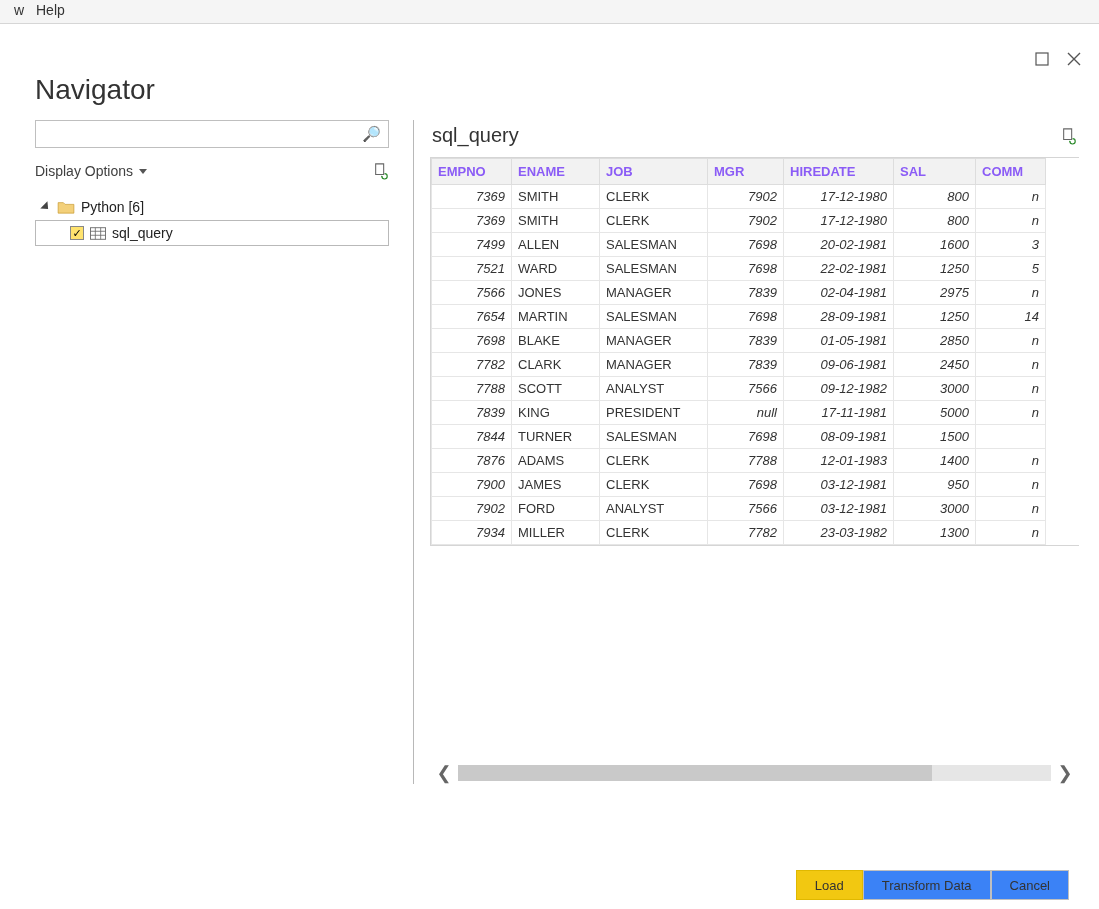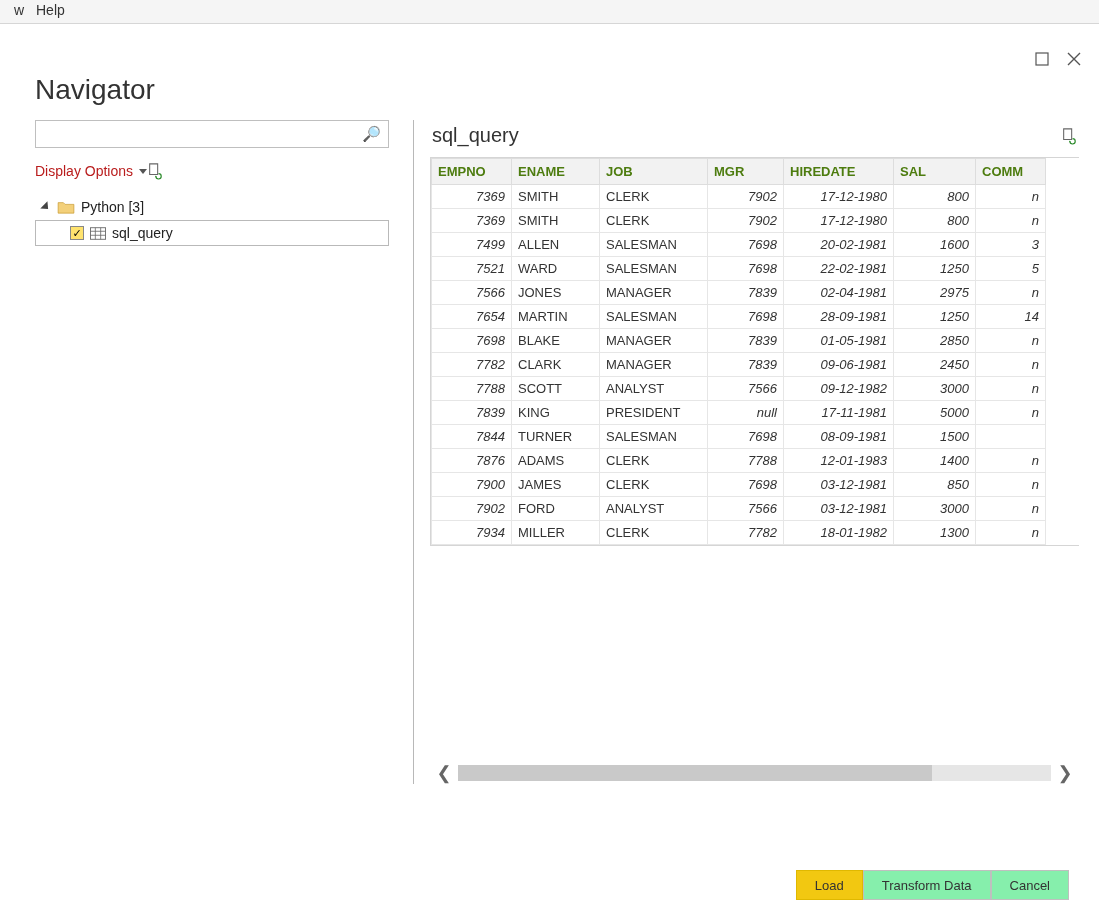--- a/index.html
+++ b/index.html
@@ -80,23 +80,23 @@
   }
   .search-icon {
     color: #166caa;
     font-size: 15px;
     transform: scaleX(-1);
     padding-right: 2px;
   }
   .options-row {
     display: flex;
     align-items: center;
-    justify-content: flex-start;
+    justify-content: space-between;
     margin-top: 14px;
-    color: #b91c1c;
+    color: #404040;
     font-size: 14px;
   }
   .options-label { display:flex; align-items:center; gap:6px; }
   .caret-down {
     width:0;height:0;border-left:4px solid transparent;border-right:4px solid transparent;border-top:5px solid #555;
   }
   .refresh-icon svg { width:16px; height:18px; display:block; }
   .tree {
     margin-top: 14px;
     font-size: 14px;
@@ -138,21 +138,21 @@
   table.preview {
     border-collapse: collapse;
     table-layout: fixed;
     width: 614px;
     font-size: 13px;
   }
   table.preview th {
     background: #f2f2f2;
     text-align: left;
     font-weight: 600;
-    color: #4d7c0f;
+    color: #8b5cf6;
     border: 1px solid #ddd;
     padding: 5px 6px;
     height: 26px;
   }
   table.preview td {
     border: 1px solid #e6e6e6;
     padding: 4px 6px;
     height: 24px;
     color: #333;
     font-style: italic;
@@ -172,21 +172,21 @@
     flex:1;height:16px;background:#e6e6e6;position:relative;overflow:hidden;
   }
   .hscroll .thumb {
     position:absolute;left:0;top:0;height:16px;background:#c9c9c9;width:80%;
   }
   .footer {
     position:absolute; left:0; right:0; top:846px;
     display:flex;justify-content:flex-end;padding:0 30px 0 0;
   }
   .btn {
-    height:30px;padding:0 18px;border:1px solid #bfbfbf;background:#86efac;color:#333;font-size:13px;cursor:pointer;
+    height:30px;padding:0 18px;border:1px solid #bfbfbf;background:#3b82f6;color:#333;font-size:13px;cursor:pointer;
     display:flex;align-items:center;justify-content:center;
   }
   .btn.primary { background:#f2c811; border-color:#e0b800; }
   .col-empno{width:80px;} .col-ename{width:88px;} .col-job{width:108px;}
   .col-mgr{width:76px;} .col-hiredate{width:110px;} .col-sal{width:82px;} .col-comm{width:70px;}
 </style>
 </head>
 <body>
 
 <div class="menubar">
@@ -234,21 +234,21 @@
       </div>
 
       <div class="tree">
         <div class="tree-row tree-indent0">
           <span class="tree-toggle"></span>
           <span class="folder-icon">
             <svg viewBox="0 0 20 16">
                 <path d="M1 3h6l2 2h10v10H1z" fill="#f3d07a" stroke="#c79a2e" stroke-width="0.8"></path>
               </svg>
           </span>
-          <span>Python [3]</span>
+          <span>Python [6]</span>
         </div>
         <div class="tree-row tree-indent1 selected">
           <span class="cb checked"></span>
           <span class="table-mini-icon">
             <svg viewBox="0 0 18 14">
                 <rect x="0.5" y="0.5" width="17" height="13" fill="none" stroke="#666"></rect>
                 <path d="M0.5 4.5h17M0.5 9h17M6 0.5v13M12 0.5v13" stroke="#666" stroke-width="0.9"></path>
               </svg>
           </span>
           <span>sql_query</span>
@@ -398,38 +398,38 @@
                 <td class="date">12-01-1983</td>
                 <td class="num">1400</td>
                 <td class="num">n</td>
               </tr>
               <tr>
                 <td class="num">7900</td>
                 <td class="txt">JAMES</td>
                 <td class="txt">CLERK</td>
                 <td class="num">7698</td>
                 <td class="date">03-12-1981</td>
-                <td class="num">850</td>
+                <td class="num">950</td>
                 <td class="num">n</td>
               </tr>
               <tr>
                 <td class="num">7902</td>
                 <td class="txt">FORD</td>
                 <td class="txt">ANALYST</td>
                 <td class="num">7566</td>
                 <td class="date">03-12-1981</td>
                 <td class="num">3000</td>
                 <td class="num">n</td>
               </tr>
               <tr>
                 <td class="num">7934</td>
                 <td class="txt">MILLER</td>
                 <td class="txt">CLERK</td>
                 <td class="num">7782</td>
-                <td class="date">18-01-1982</td>
+                <td class="date">23-03-1982</td>
                 <td class="num">1300</td>
                 <td class="num">n</td>
               </tr>
             </tbody>
         </table>
       </div>
 
       <div class="hscroll">
         <div class="arrow">❮</div>
         <div class="track">

